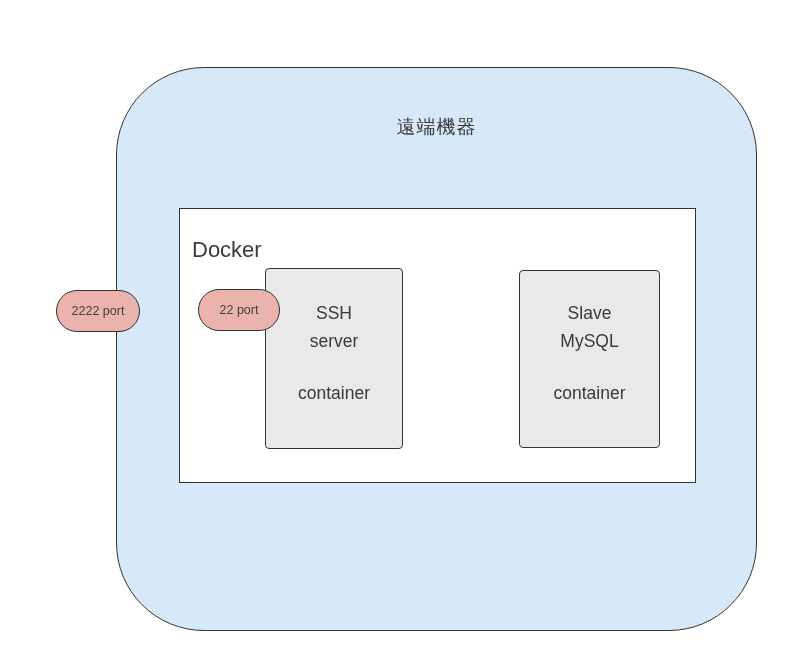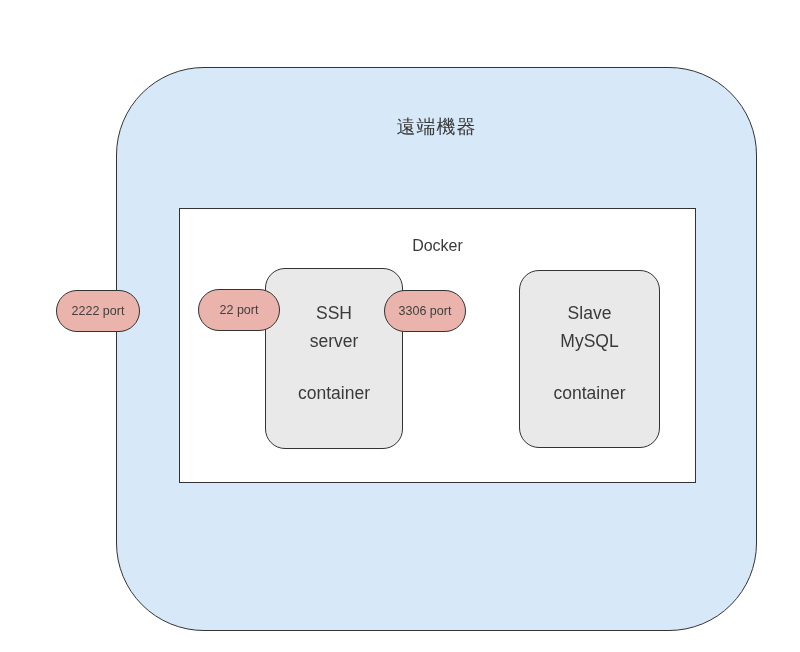--- a/index.html
+++ b/index.html
@@ -50,29 +50,29 @@
     width: 517px;
     height: 275px;
     background: var(--docker-fill);
     border: 1.5px solid var(--border);
   }
   .docker-title {
     position: absolute;
     left: 0;
     top: 16px;
     width: 100%;
-    text-align: center;
-    font-size: 16px;
+    text-align: left;
+    font-size: 22px;
     color: var(--text);
   }
   .container-box {
     position: absolute;
     background: var(--container-fill);
     border: 1.5px solid var(--border);
-    border-radius: 20px;
+    border-radius: 4px;
     display: flex;
     align-items: center;
     justify-content: center;
   }
   .container-box.ssh {
     left: 241px;
     top: 244px;
     width: 138px;
     height: 181px;
   }
@@ -130,15 +130,14 @@
     <div class="container-label">
       <span>Slave MySQL</span>
       <span>container</span>
     </div>
   </div>
 
   <div class="port-pill p2222">2222 port</div>
 
   <div class="port-pill p22">22 port</div>
 
-  <div class="port-pill p3306">3306 port</div>
 
 </div>
 
 </body></html>

